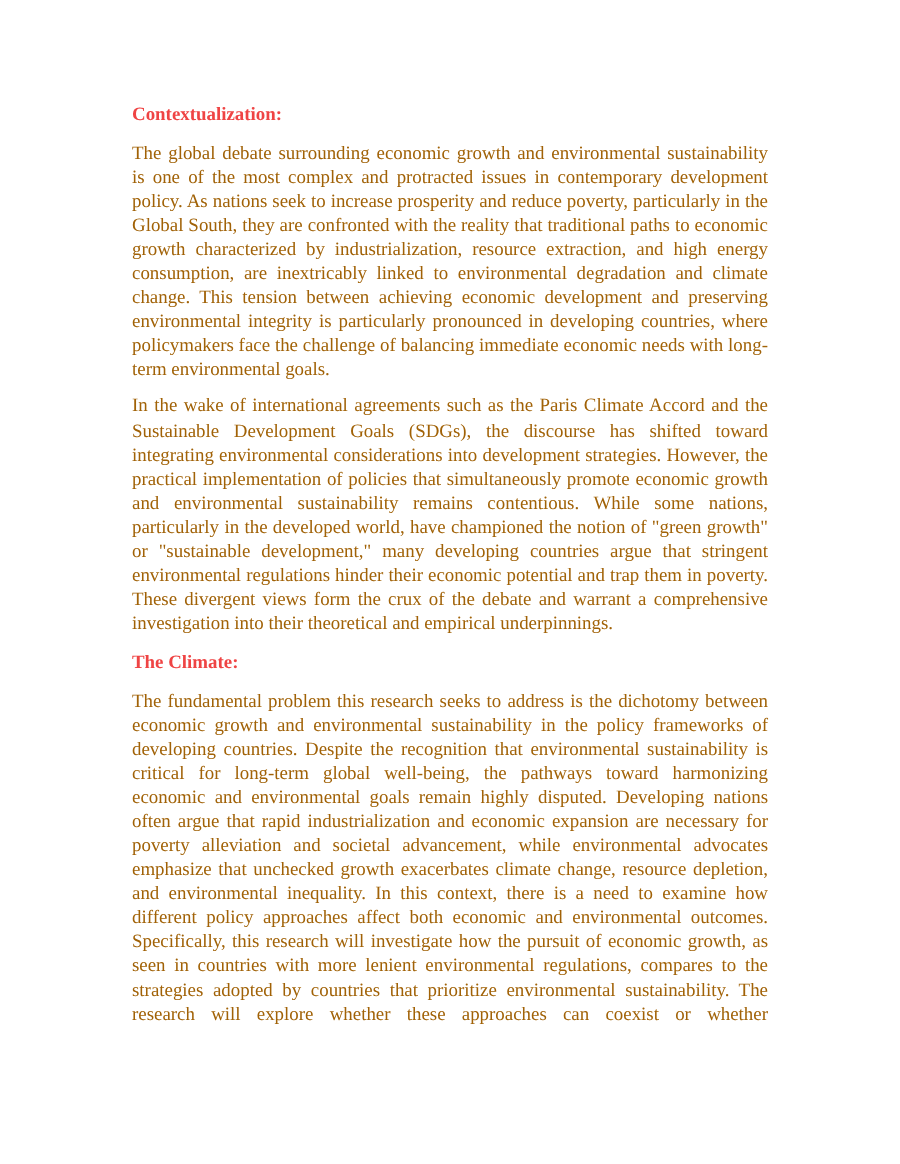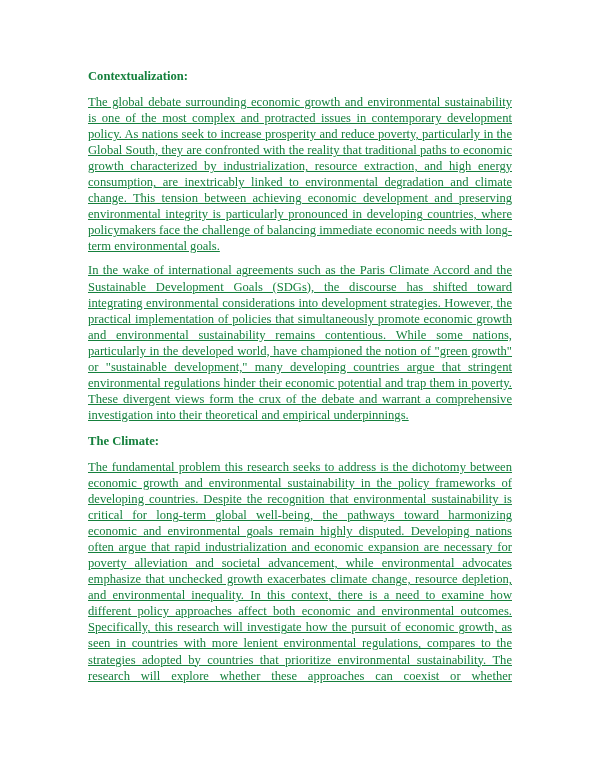--- a/index.html
+++ b/index.html
@@ -19,29 +19,28 @@
     text-align: justify;
     text-align-last: left;
     margin: 0 0 12px 0;
     color: #111;
   }
   .heading {
     font-size: 12.6px;
     font-weight: bold;
     line-height: 16px;
     margin: 0 0 10px 0;
-    color: #15803d;
+    color: #ef4444;
   }
   .para {
     font-size: 12.6px;
     line-height: 16.05px;
     text-align: justify;
     margin: 0 0 8px 0;
-    color: #15803d;
-    text-decoration: underline;
+    color: #a16207;
   }
   .para.last { margin-bottom: 0; }
 </style>
 </head>
 <body>
 
 <div class="page">
 
   <div>
     <div class="heading">Contextualization:</div>

